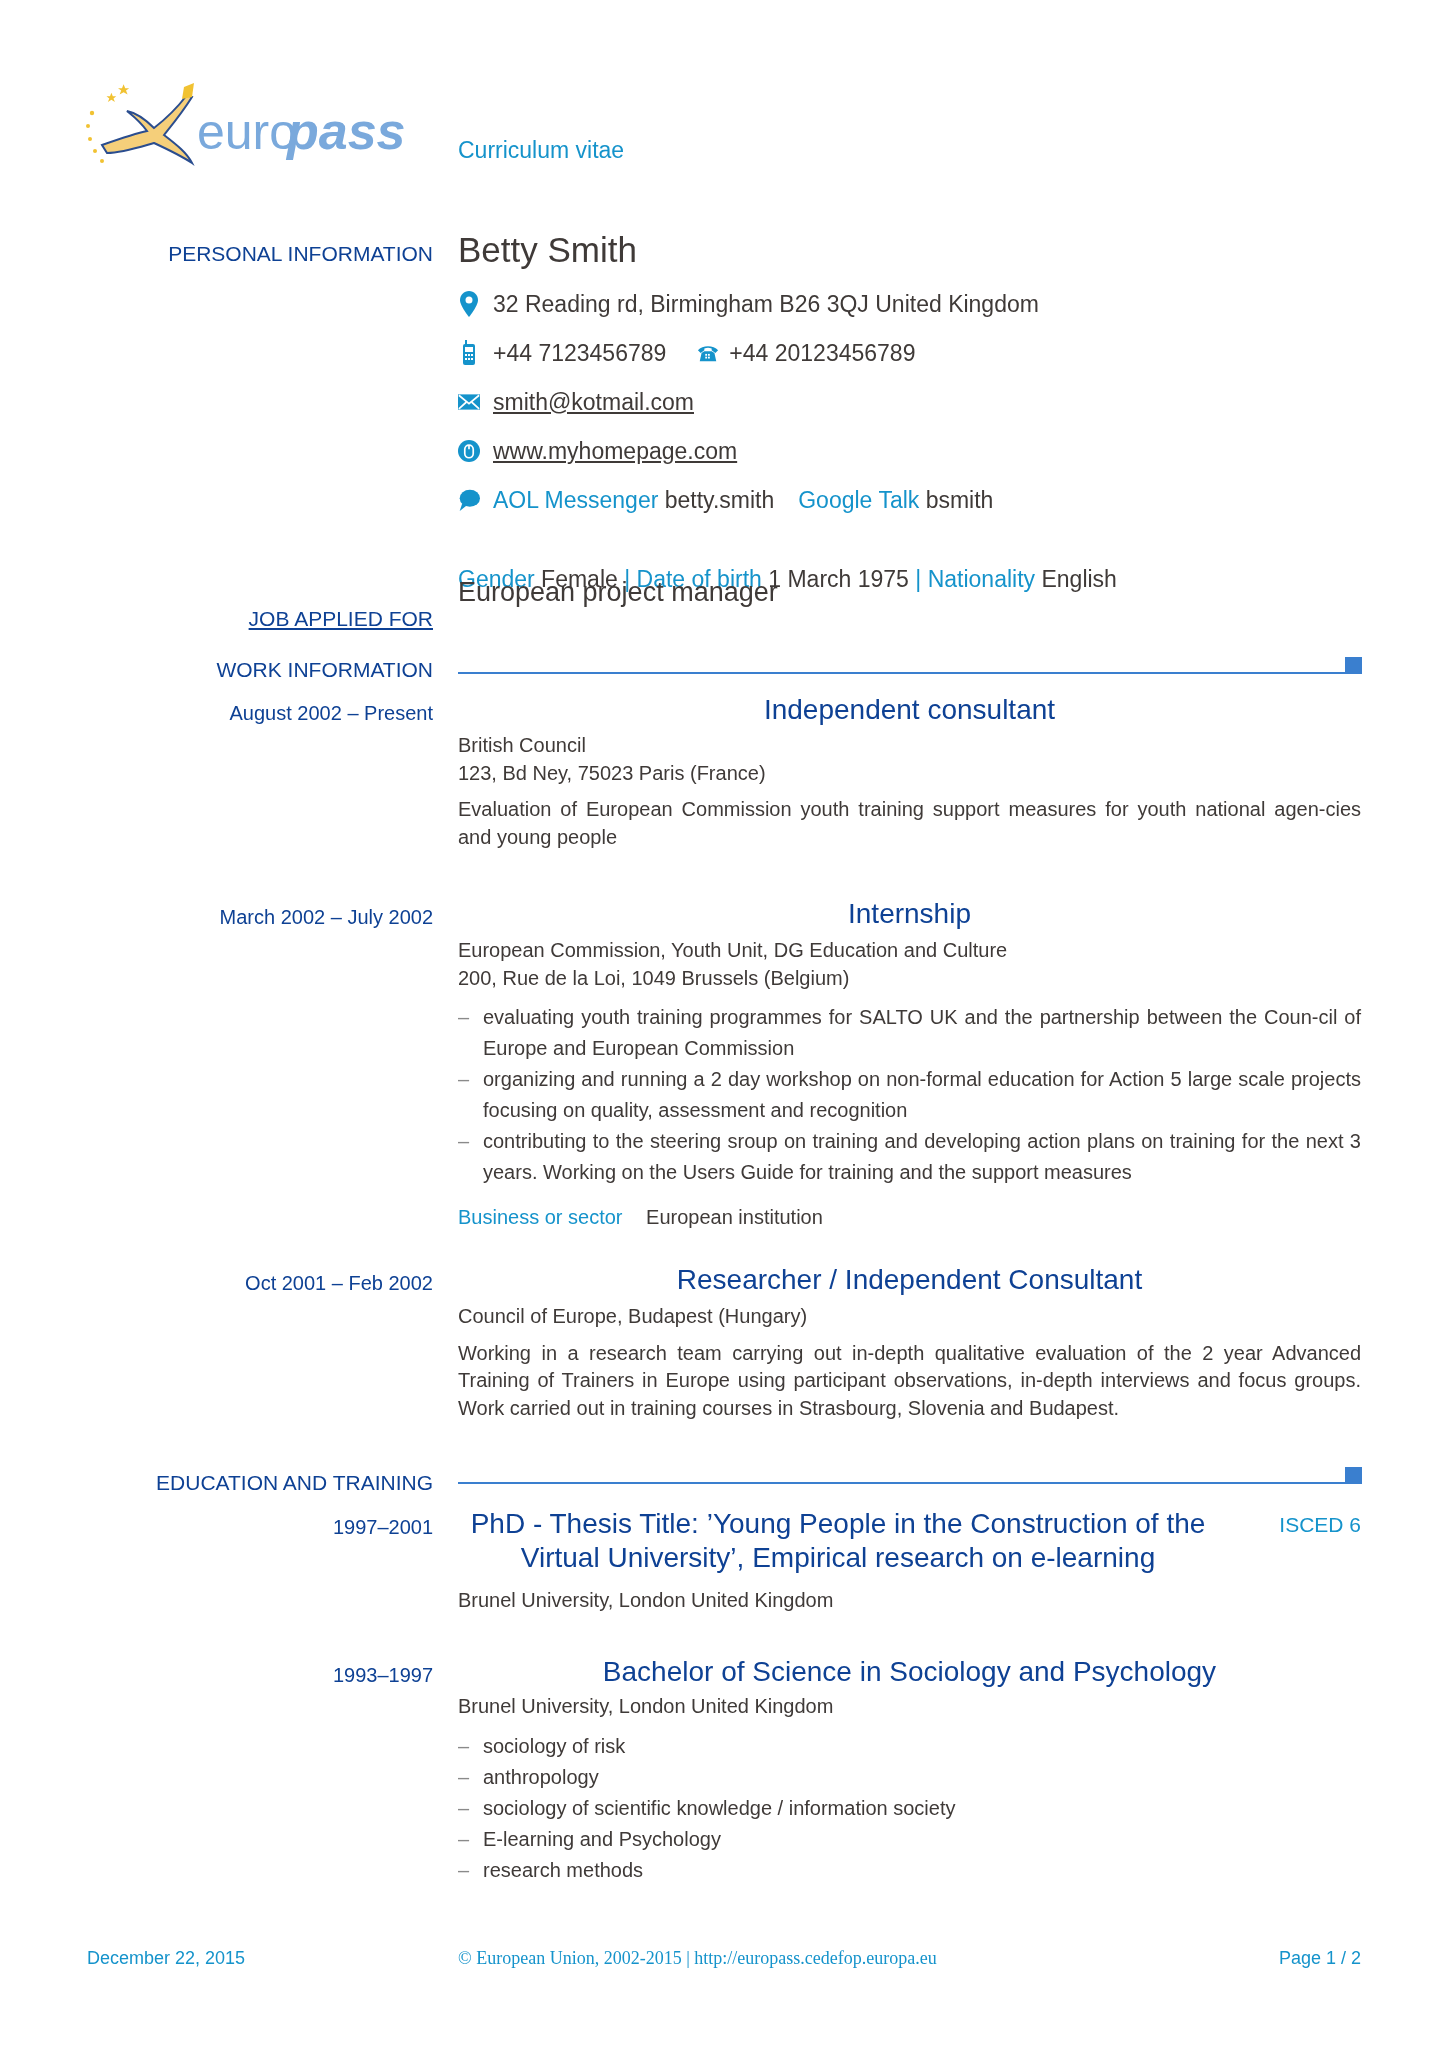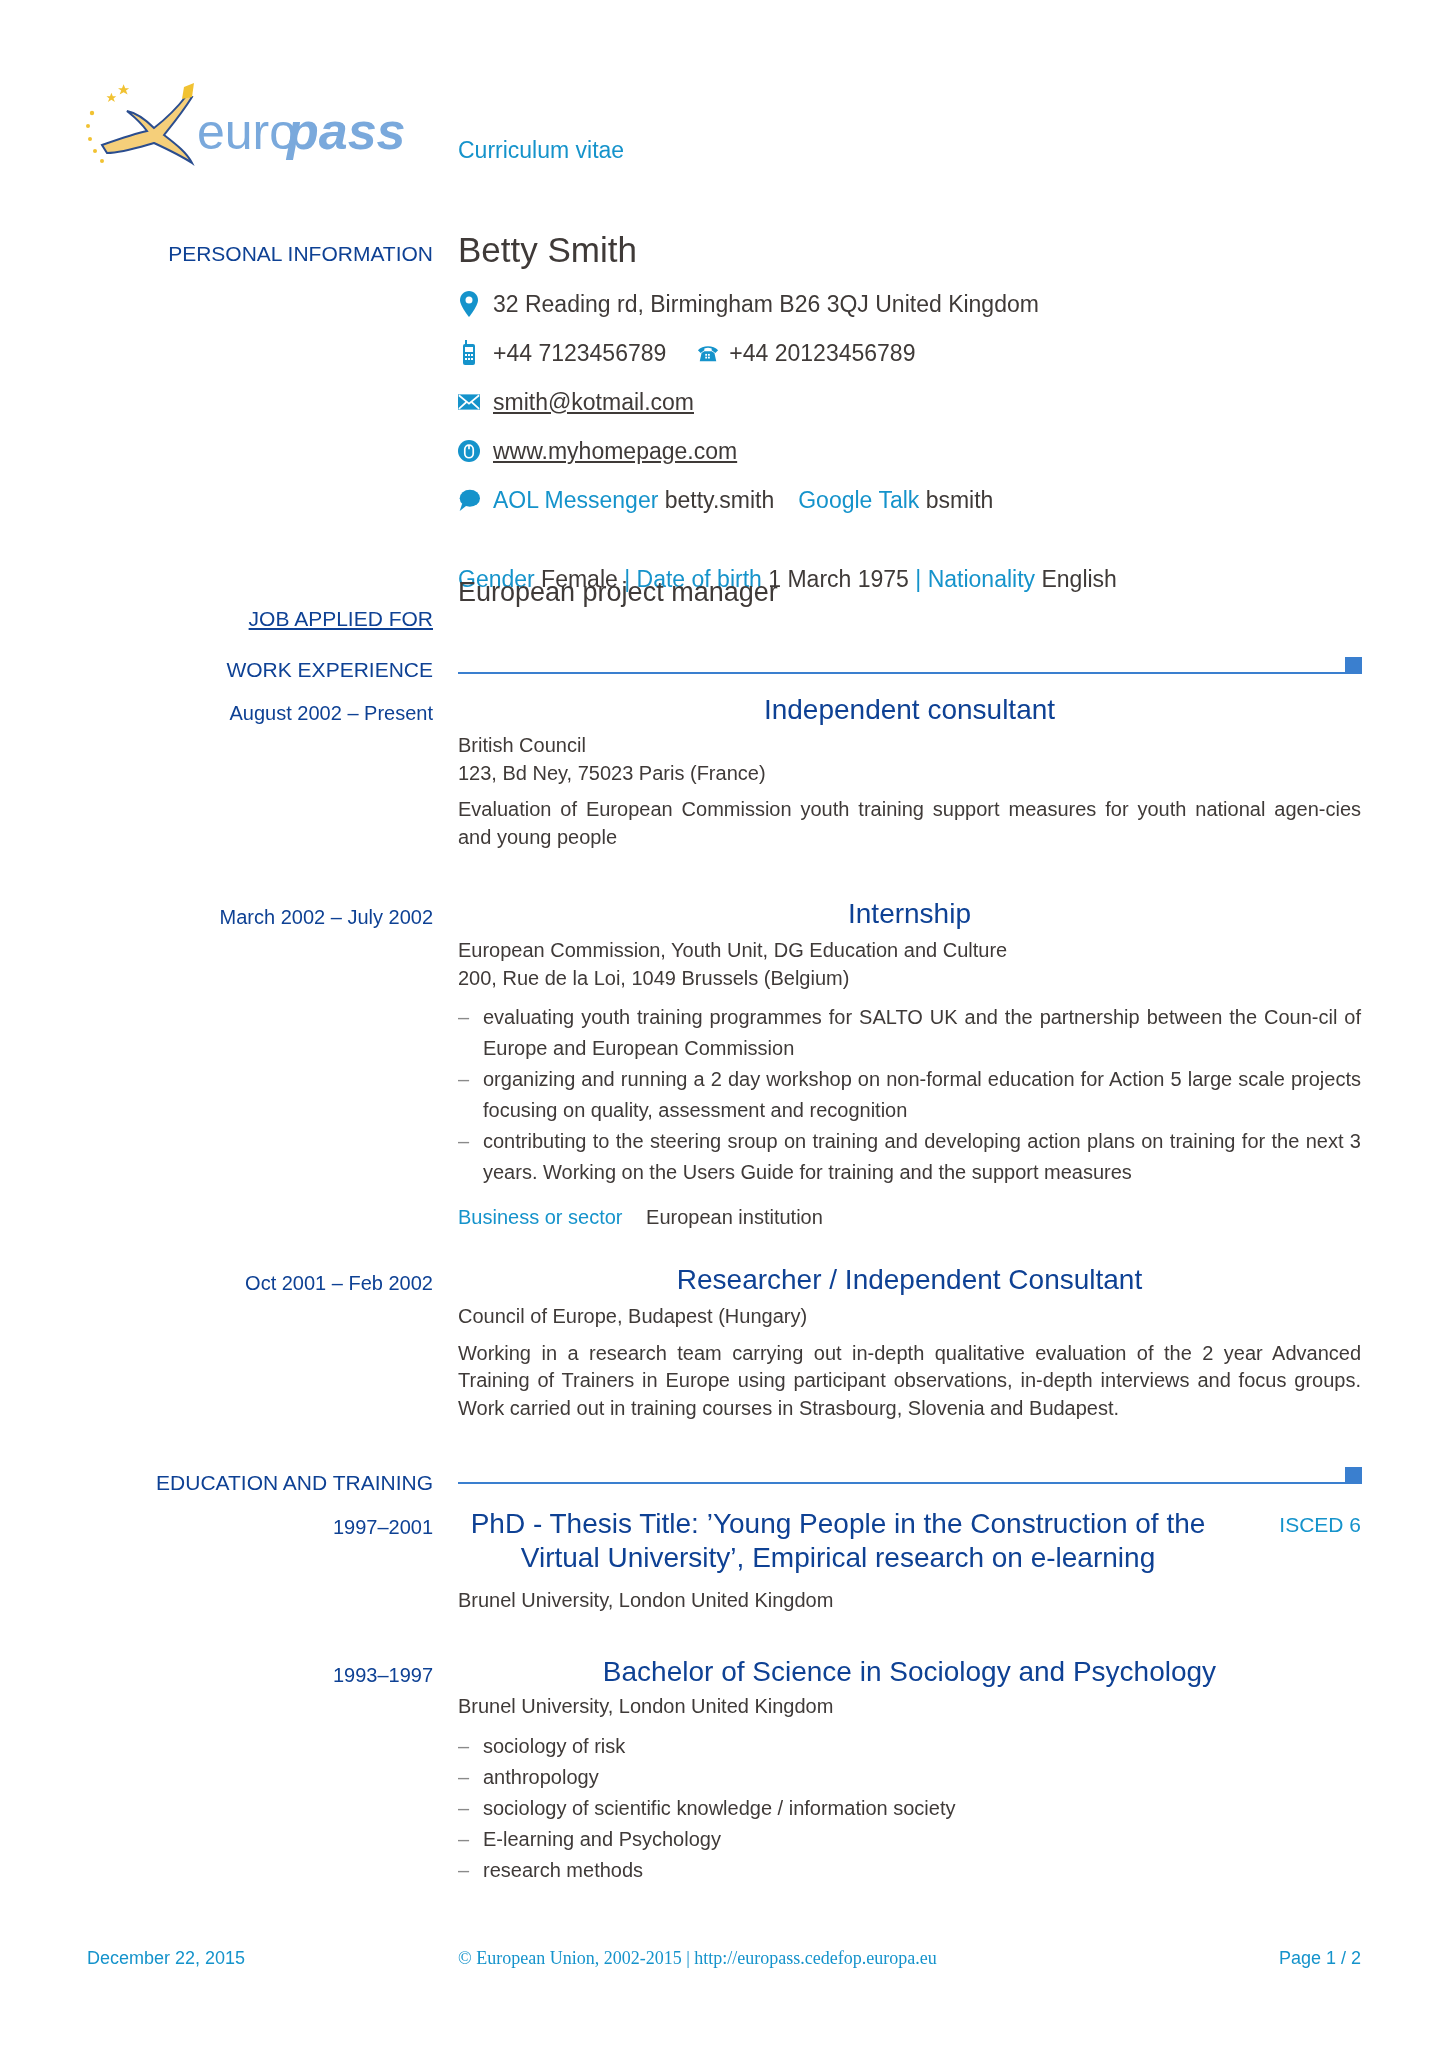--- a/index.html
+++ b/index.html
@@ -127,21 +127,21 @@
   <span class="teal" style="margin-left:24px;">Google Talk</span>&nbsp;<span>bsmith</span>
 </div>
 
 <div class="pi-line" style="top:564px;">
   <span class="teal">Gender</span>&nbsp;<span>Female</span>&nbsp;<span class="teal">|</span>&nbsp;<span class="teal">Date of birth</span>&nbsp;<span>1 March 1975</span>&nbsp;<span class="teal">|</span>&nbsp;<span class="teal">Nationality</span>&nbsp;<span>English</span>
 </div>
 
 <div class="lab sec" style="top:607px;text-decoration:underline;">JOB APPLIED FOR</div>
 <div class="abs job" style="left:458px;top:577px;">European project manager</div>
 
-<div class="lab sec" style="top:658px;">WORK EXPERIENCE</div>
+<div class="lab sec" style="top:658px;">WORK INFORMATION</div>
 <div class="rule" style="top:672px;"></div>
 <div class="rule-sq" style="left:1345px;top:657px;"></div>
 
 <div class="lab date" style="top:702px;">August 2002 – Present</div>
 <div class="col" style="top:693px;">
   <div class="ttl">Independent consultant</div>
   <div class="body" style="margin-top:5px;">British Council</div>
   <div class="body">123, Bd Ney, 75023 Paris (France)</div>
   <div class="body just" style="margin-top:9px;">Evaluation of European Commission youth training support measures for youth national agen-cies and young people</div>
 </div>

